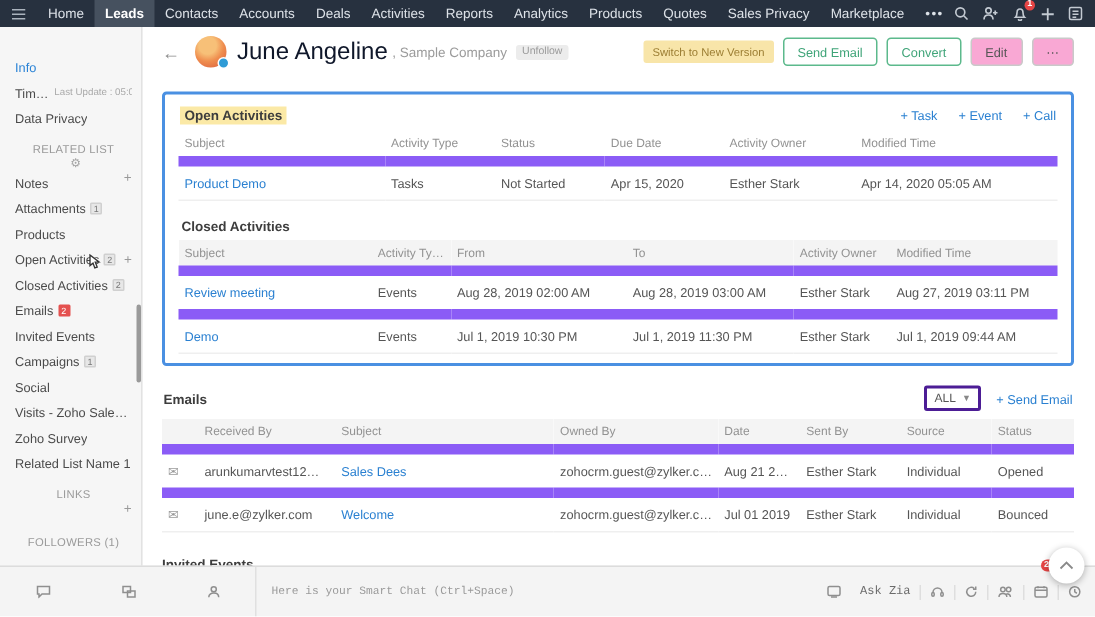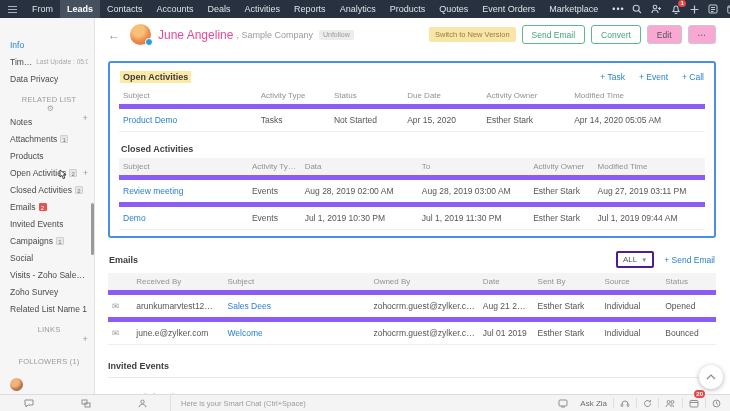--- a/index.html
+++ b/index.html
@@ -43,21 +43,21 @@
   .cursor-pointer-svg { position:absolute; left:57px; top:151px; z-index:40; }
 
   
   .rec-header { position:absolute; top:18px; left:95px; right:0; height:33px; background:#fff;
     display:flex; align-items:center; padding:0 14px 0 13px; z-index:10; }
   .back-arrow { color:#8b8b8b; font-size:12px; cursor:pointer; margin-right:10px; }
   .rec-avatar { position:relative; width:21px; height:21px; border-radius:50%;
     background: radial-gradient(circle at 40% 30%, #f7c078 0 30%, #ef8d4e 55%, #d8593c 100%); margin-right:7px; }
   .rec-avatar .cam { position:absolute; right:-2px; bottom:-1px; width:8px; height:8px; border-radius:50%;
     background:#2e9bd6; border:1px solid #fff; }
-  .rec-name { font-size:12px; color:#ec4899; }
+  .rec-name { font-size:16px; color:#0f172a; }
   .rec-company { font-size:9px; color:#9b9b9b; margin-left:3px; }
   .unfollow-chip { margin-left:6px; background:#ececec; color:#9a9a9a; font-size:7px;
     padding:1.5px 4px; border-radius:2px; cursor:pointer; }
   .rec-actions { margin-left:auto; display:flex; align-items:center; gap:6px; }
   .btn-switch { background:#f8e5a9; color:#9c7e33; font-size:7.5px; padding:3px 6px; border-radius:2px;
     border:none; cursor:pointer; font-family:inherit; }
   .btn-green { background:#fff; border:1px solid #5cb98c; color:#3fa478; font-size:8.5px;
     padding:3.5px 9px; border-radius:3px; cursor:pointer; font-family:inherit; }
   .btn-gray { background:#f9a8d4; border:1px solid #c9c9c9; color:#555; font-size:8.5px;
     padding:3.5px 9px; border-radius:3px; cursor:pointer; font-family:inherit; }
@@ -67,21 +67,21 @@
   .blue-box { margin:10px 14px 0 13px; border:2px solid #4a90e2; border-radius:3px; padding:5px 9px 6px; }
   .sec-titlebar { display:flex; align-items:center; padding:3px 1px 4px; }
   .sec-title { font-size:9px; font-weight:bold; color:#3d3d3d; }
   .sec-title.hl { background:#fbe9a6; padding:1px 3px; }
   .sec-actions { margin-left:auto; display:flex; gap:14px;justify-content:flex-end; }
   .blue-link { color:#2a80d1; font-size:8.5px; cursor:pointer; text-decoration:none; }
 
   table { width:100%; border-collapse:collapse; table-layout:fixed; font-size:8.5px; }
   thead td { color:#929292; font-size:8px; padding:4px 4px; white-space:nowrap; overflow:hidden; text-overflow:ellipsis; }
   thead.gray td { background:#f4f4f4; }
-  tbody td { padding:6px 4px; border-top:5px solid #8b5cf6; color:#555; white-space:nowrap;
+  tbody td { padding:6px 4px; border-top:7px solid #8b5cf6; color:#555; white-space:nowrap;
     overflow:hidden; text-overflow:ellipsis; }
   tbody tr:last-child td { border-bottom:1px solid #efefef; }
   td.link { color:#2a80d1; cursor:pointer; }
   .envelope { color:#9a9a9a; }
 
   .closed-sec { margin-top:9px; }
   .closed-sec .sec-title { padding-left:1px; }
 
   .emails-sec { margin:11px 14px 0 13px; }
   .emails-head { display:flex; align-items:center; padding:2px 1px 5px; }
@@ -93,53 +93,53 @@
   .invited-sec { margin:16px 14px 0 13px; }
   .invited-sec .sec-title { padding-bottom:6px; border-bottom:1px solid #e8e8e8; display:block; }
   .empty-text { font-style:italic; color:#b8b8b8; font-size:8.5px; margin-top:14px; padding-bottom:14px;
     border-bottom:1px solid #ececec; }
 
   .scroll-top { position:absolute; right:7px; bottom:22px; width:24px; height:24px; border-radius:50%;
     background:#fff; box-shadow:0 1px 5px rgba(0,0,0,.3); display:flex; align-items:center; justify-content:center;
     cursor:pointer; z-index:35; }
 
   
-  .footer { position:absolute; bottom:0; left:0; right:0; height:17px; background:#f4f4f4;
-    border-top:1px solid #dcdcdc; display:flex; align-items:center; font-size:7.5px; color:#9a9a9a; z-index:30; }
+  .footer { position:absolute; bottom:0; left:0; right:0; height:34px; background:#f4f4f4;
+    border-top:1px solid #dcdcdc; display:flex; align-items:center; font-size:7.5px; color:#9a9a9a; z-index:30;font-family:Liberation Mono, monospace; }
   .f-ic { display:flex; align-items:center; color:#8f8f8f; cursor:pointer; padding:0 6px; position:relative; height:100%; }
   .f-left { display:flex; align-items:center; width:170px; justify-content:space-around; height:100%; }
   .f-chat-hint { border-left:1px solid #e0e0e0; padding-left:10px; height:100%; display:flex; align-items:center;
     flex:1; cursor:pointer; }
   .f-right { display:flex; align-items:center; height:100%; }
   .f-sep { width:1px; height:10px; background:#dedede; }
   .ask-zia { color:#6b6b6b; font-size:8px; cursor:pointer; padding:0 6px; }
   .f-badge { position:absolute; top:-5px; right:0px; background:#e64545; color:#fff; font-size:6px;
     line-height:8px; border-radius:4px; padding:0 2px; font-weight:bold; }
 </style>
 </head>
 <body>
 
 <div class="topnav">
   <span class="hamburger">
     <svg width="9" height="9" viewBox="0 0 9 9">
         <path d="M0 1.5h9M0 4.5h9M0 7.5h9" stroke="#aab3bd" stroke-width="1.1"></path>
       </svg>
   </span>
   <div class="nav-items">
-    <span class="nav-item">From</span>
+    <span class="nav-item">Home</span>
     <span class="nav-item active">Leads</span>
     <span class="nav-item">Contacts</span>
     <span class="nav-item">Accounts</span>
     <span class="nav-item">Deals</span>
     <span class="nav-item">Activities</span>
     <span class="nav-item">Reports</span>
     <span class="nav-item">Analytics</span>
     <span class="nav-item">Products</span>
     <span class="nav-item">Quotes</span>
-    <span class="nav-item">Event Orders</span>
+    <span class="nav-item">Sales Privacy</span>
     <span class="nav-item">Marketplace</span>
     <span class="nav-more">•••</span>
   </div>
   <div class="nav-right">
     <span class="nav-ic">
       <svg width="10" height="10" viewBox="0 0 10 10" fill="none" stroke="#c3cad2" stroke-width="1.1">
           <circle cx="4.2" cy="4.2" r="3"></circle>
           <path d="M6.5 6.5L9 9"></path>
         </svg>
     </span>
@@ -327,21 +327,21 @@
             <col style="width:9%">
             <col style="width:20%">
             <col style="width:19%">
             <col style="width:11%">
             <col style="width:19%">
           </colgroup>
         <thead class="gray">
           <tr>
             <td>Subject</td>
             <td>Activity Type</td>
-            <td>Data</td>
+            <td>From</td>
             <td>To</td>
             <td>Activity Owner</td>
             <td>Modified Time</td>
           </tr>
         </thead>
         <tbody>
           <tr>
             <td class="link">Review meeting</td>
             <td>Events</td>
             <td>Aug 28, 2019 02:00 AM</td>

